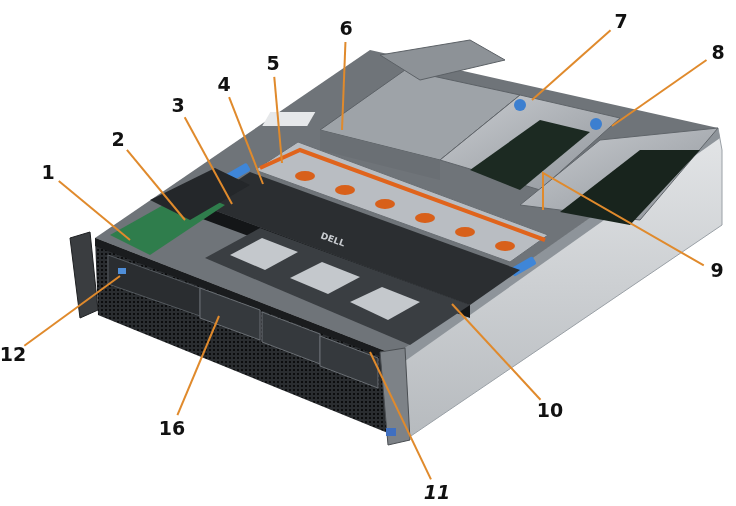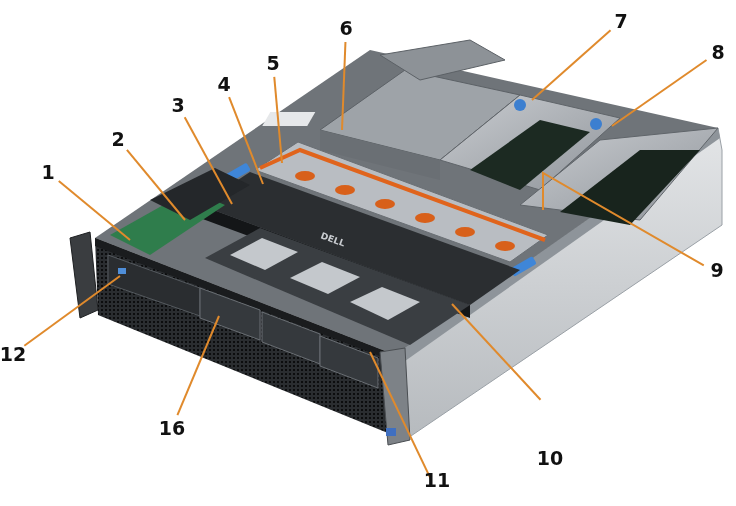--- a/index.html
+++ b/index.html
@@ -127,18 +127,18 @@
   <div id="labels">
       <div class="callout-label" style="left: 48px; top: 172px;">1</div>
       <div class="callout-label" style="left: 118px; top: 139px;">2</div>
       <div class="callout-label" style="left: 178px; top: 105px;">3</div>
       <div class="callout-label" style="left: 224px; top: 84px;">4</div>
       <div class="callout-label" style="left: 273px; top: 63px;">5</div>
       <div class="callout-label" style="left: 346px; top: 28px;">6</div>
       <div class="callout-label" style="left: 621px; top: 21px;">7</div>
       <div class="callout-label" style="left: 718px; top: 52px;">8</div>
       <div class="callout-label" style="left: 717px; top: 270px;">9</div>
-      <div class="callout-label" style="left: 550px; top: 410px; margin-top: 48px;">10</div>
-      <div class="callout-label" style="left: 437px; top: 480px;">11</div>
+      <div class="callout-label" style="left: 550px; top: 410px;">10</div>
+      <div class="callout-label" style="left: 437px; top: 492px; font-style: italic;">11</div>
       <div class="callout-label" style="left: 172px; top: 428px;">16</div>
       <div class="callout-label" style="left: 13px; top: 354px;">12</div>
     </div>
 </div>
 
 </body></html>

